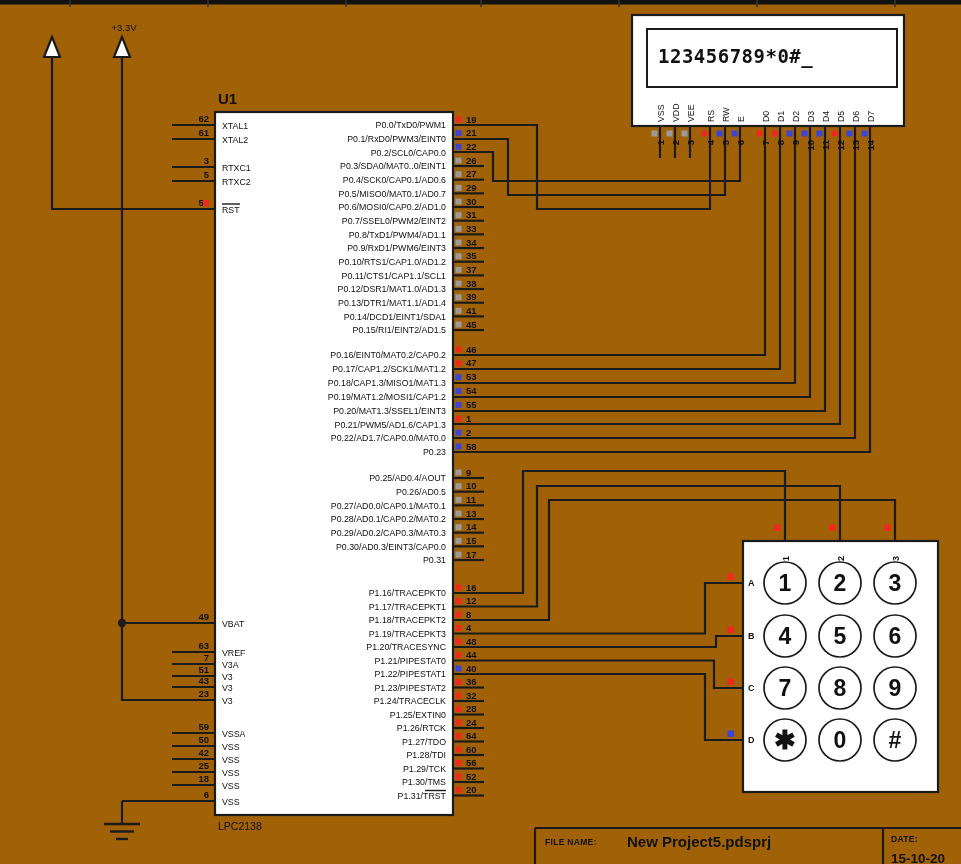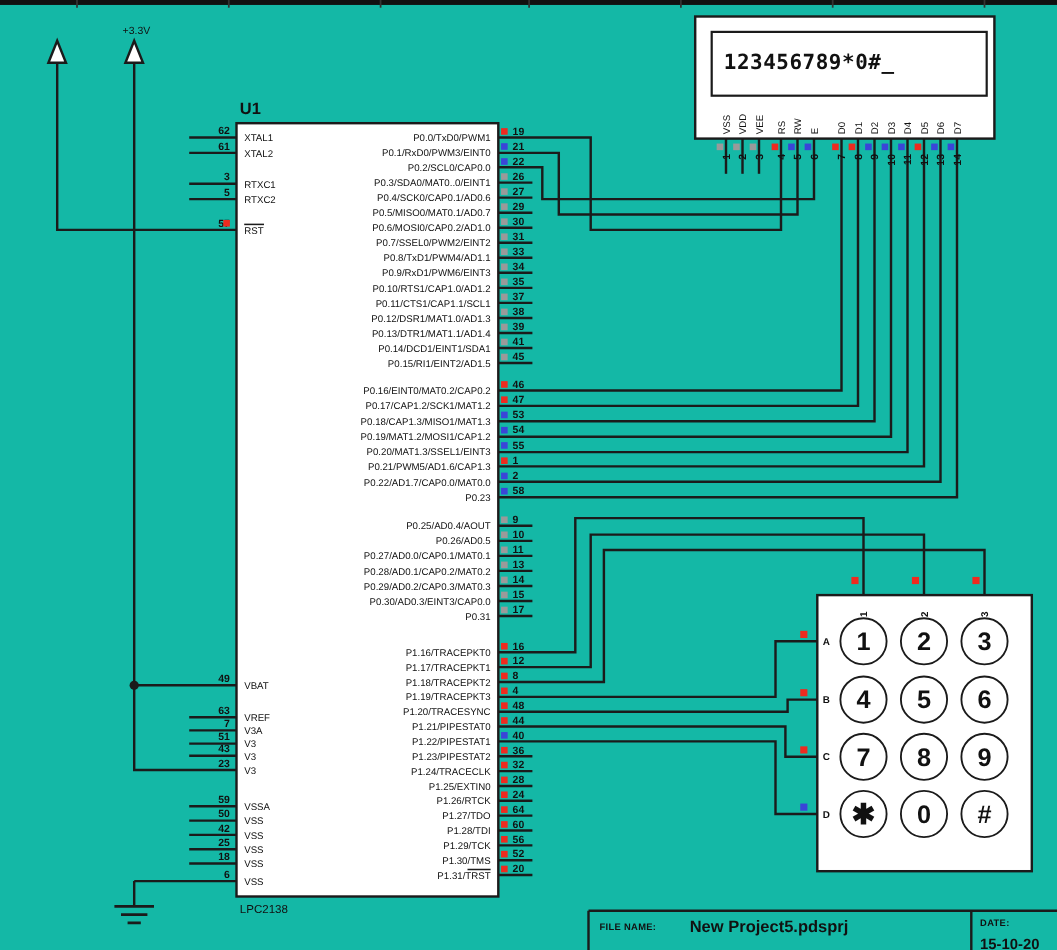--- a/index.html
+++ b/index.html
@@ -1,16 +1,16 @@
 <!DOCTYPE html>
 <html><head>
 <meta charset="utf-8">
 <style>
   html,body{margin:0;padding:0;background:#ffffff;width:961px;height:864px;overflow:hidden;}
-  #stage{position:relative;width:961px;height:864px;background:#14b8a6;}
+  #stage{position:relative;width:961px;height:864px;background:#a16207;}
   svg{position:absolute;left:0;top:0;}
   text{font-family:"Liberation Sans",sans-serif;fill:#111111;}
   .pname{font-size:8.8px;}
   .pnum{font-size:9.5px;font-weight:bold;}
   .wire{fill:none;stroke:#1b1b1b;stroke-width:2.2;}
   .thin{fill:none;stroke:#1b1b1b;stroke-width:1.4;}
   .box{fill:#ffffff;stroke:#1b1b1b;stroke-width:2.2;}
   .screen-text{font-family:"DejaVu Sans Mono",monospace;font-weight:bold;font-size:19px;letter-spacing:0.5px;}
   .ref{font-size:15px;font-weight:bold;}
   .part{font-size:10.5px;}

